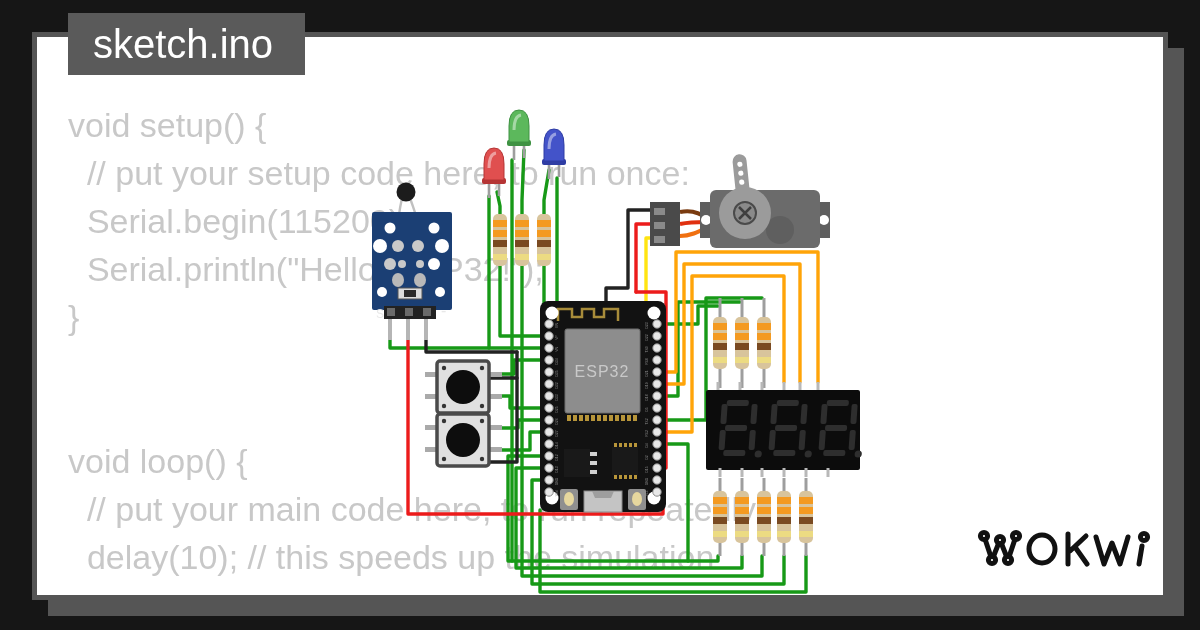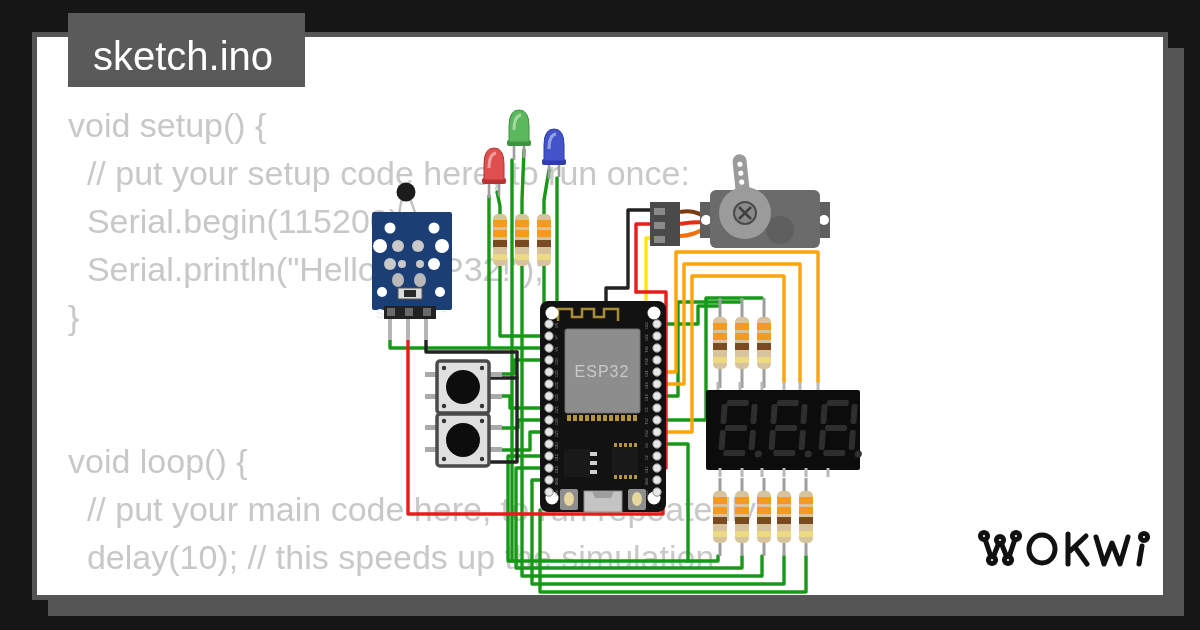--- a/index.html
+++ b/index.html
@@ -3,21 +3,21 @@
 <meta charset="utf-8">
 <style>
   html,body{margin:0;padding:0;background:#161616;}
   .stage{position:relative;width:1200px;height:630px;overflow:hidden;
          font-family:"Liberation Sans",sans-serif;background:#161616;}
   .page{position:absolute;left:32px;top:32px;width:1136px;height:568px;
         background:#ffffff;border:5px solid #555555;box-sizing:border-box;
         box-shadow:16px 16px 0 0 #555555;z-index:1;}
   .title-box{position:absolute;left:68px;top:13px;height:62px;z-index:6;
         background:#5a5a5a;color:#ffffff;font-size:40px;line-height:62px;
-        padding:12px 32px 0 25px;}
+        padding:0 32px 0 25px;}
   .code-layer{position:absolute;left:68px;top:101px;z-index:2;color:#c8c8c8;
         font-size:34px;line-height:48px;white-space:pre;}
   .code-layer .code-line{height:48px;}
   .circuit-svg{position:absolute;left:0;top:0;z-index:3;}
   .logo-box{position:absolute;left:976px;top:524px;z-index:5;}
 </style>
 </head>
 <body>
 
 <div class="stage">

